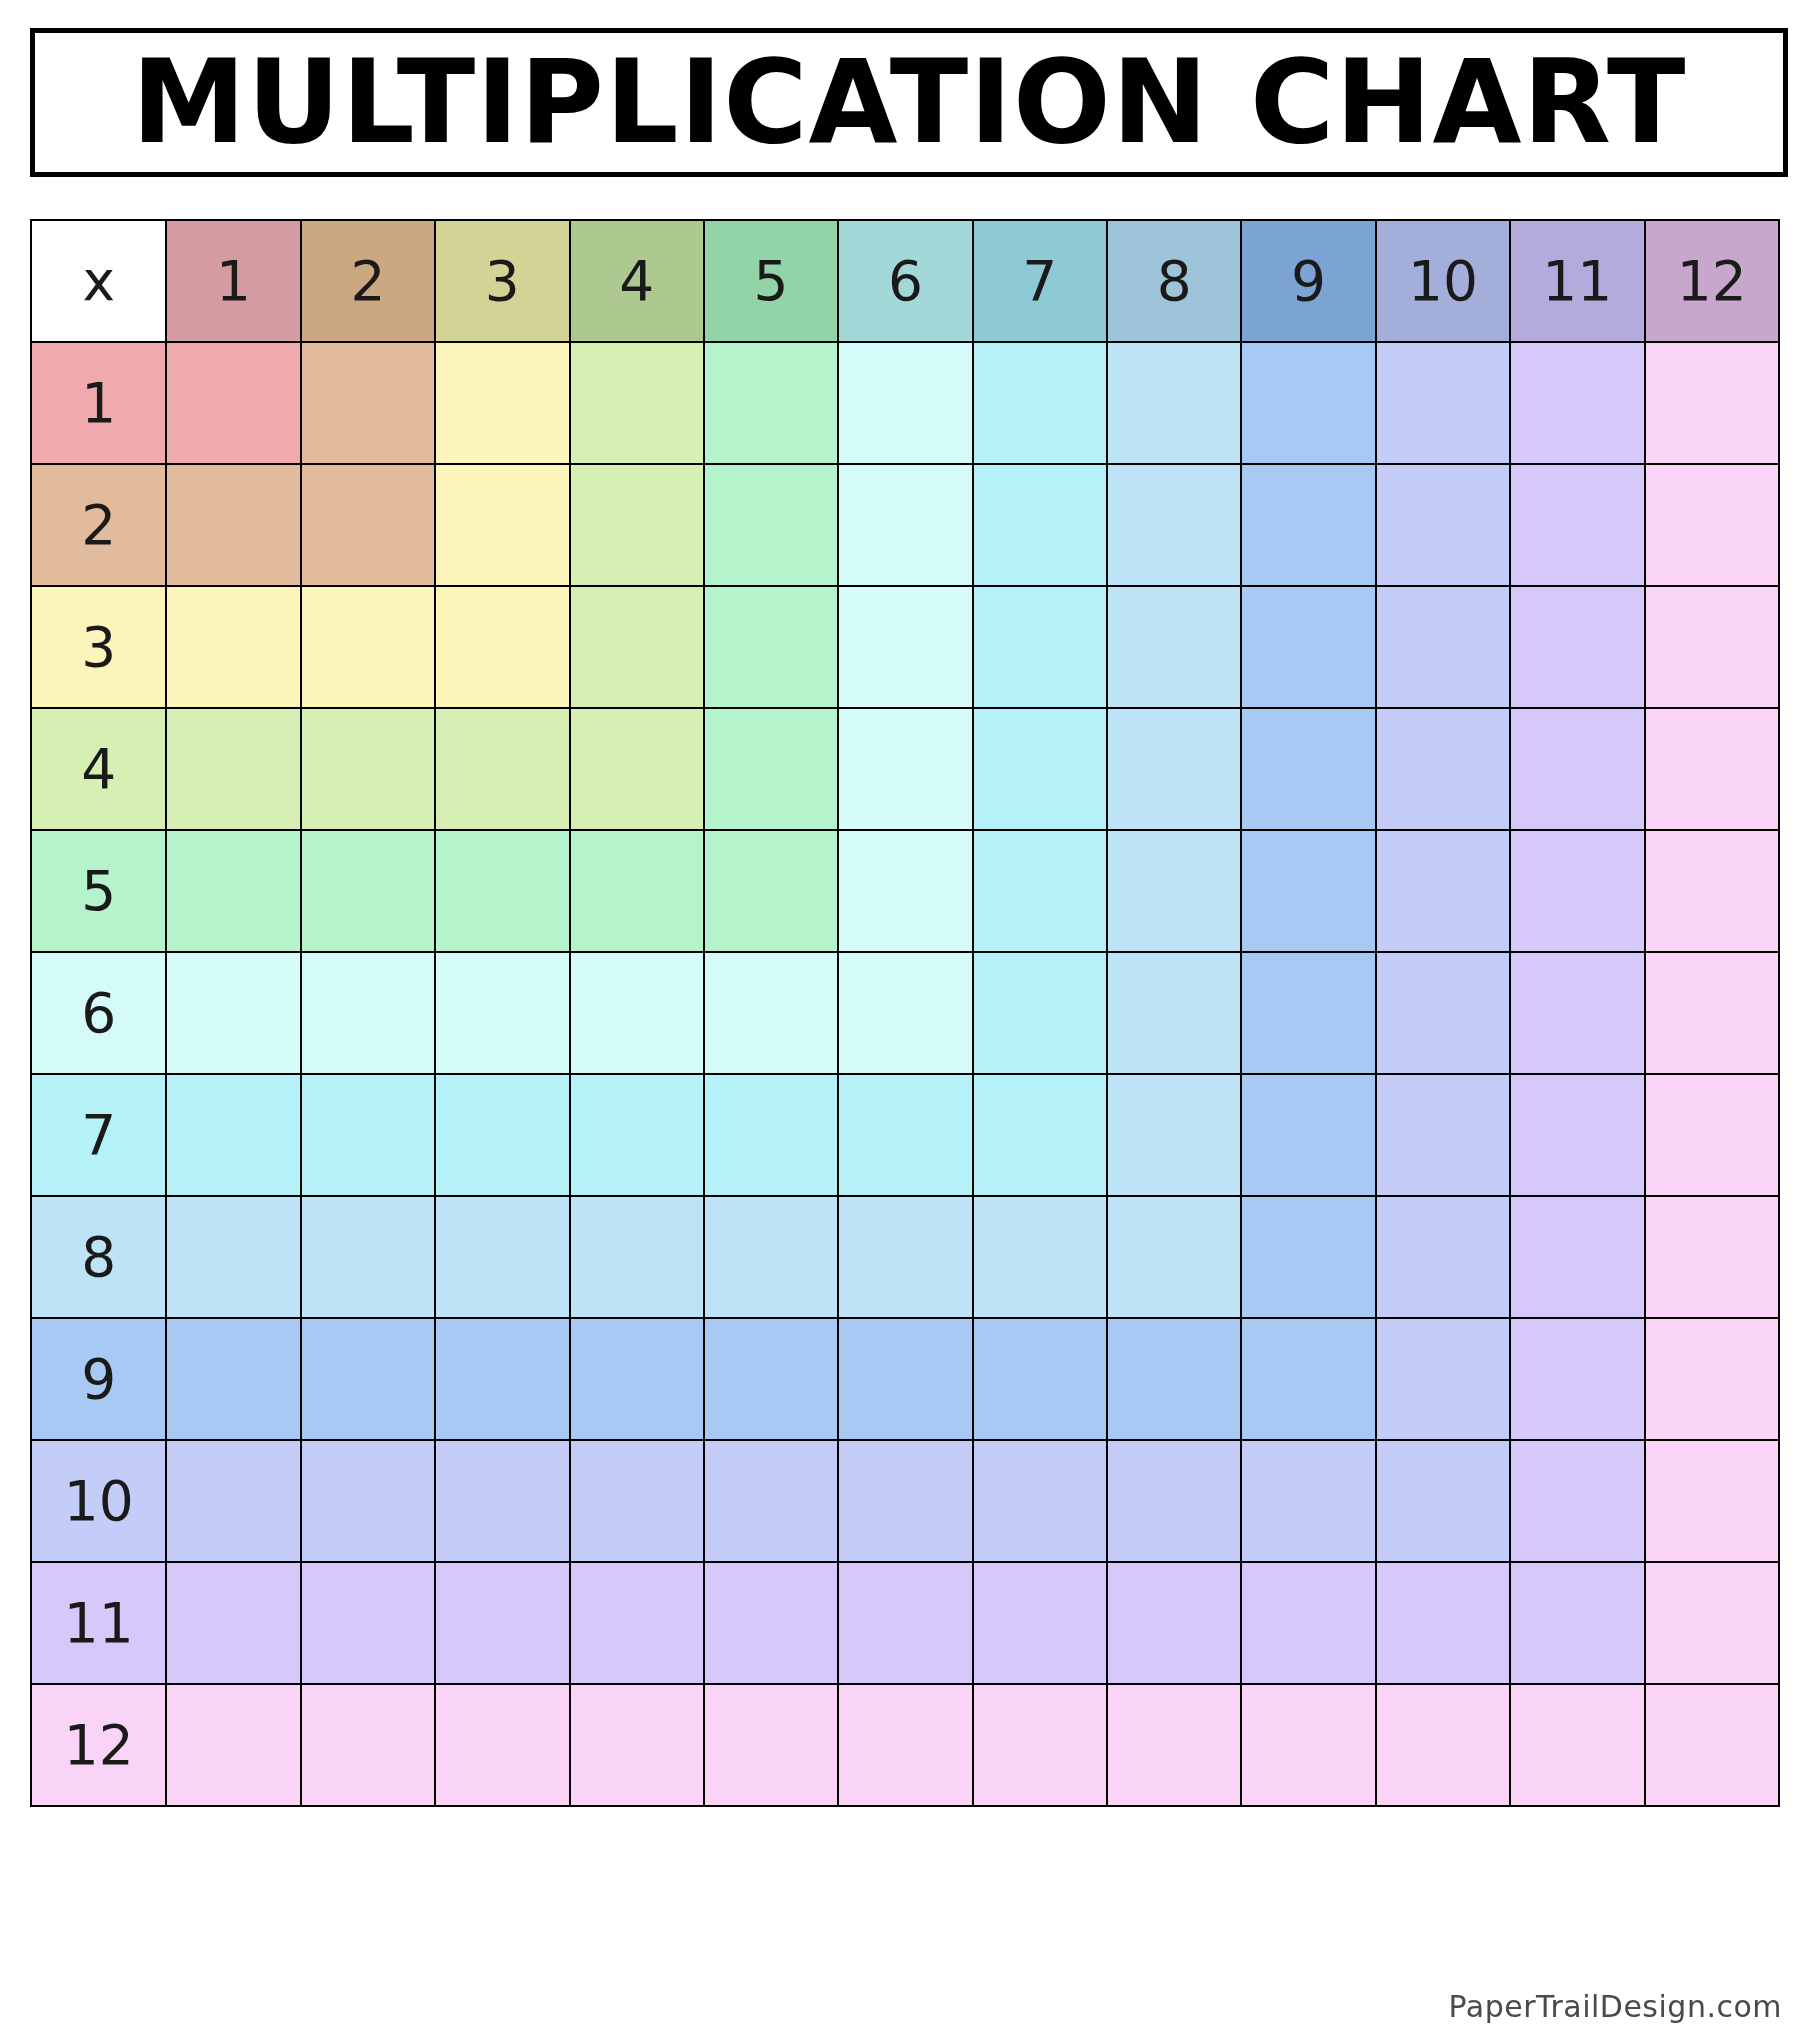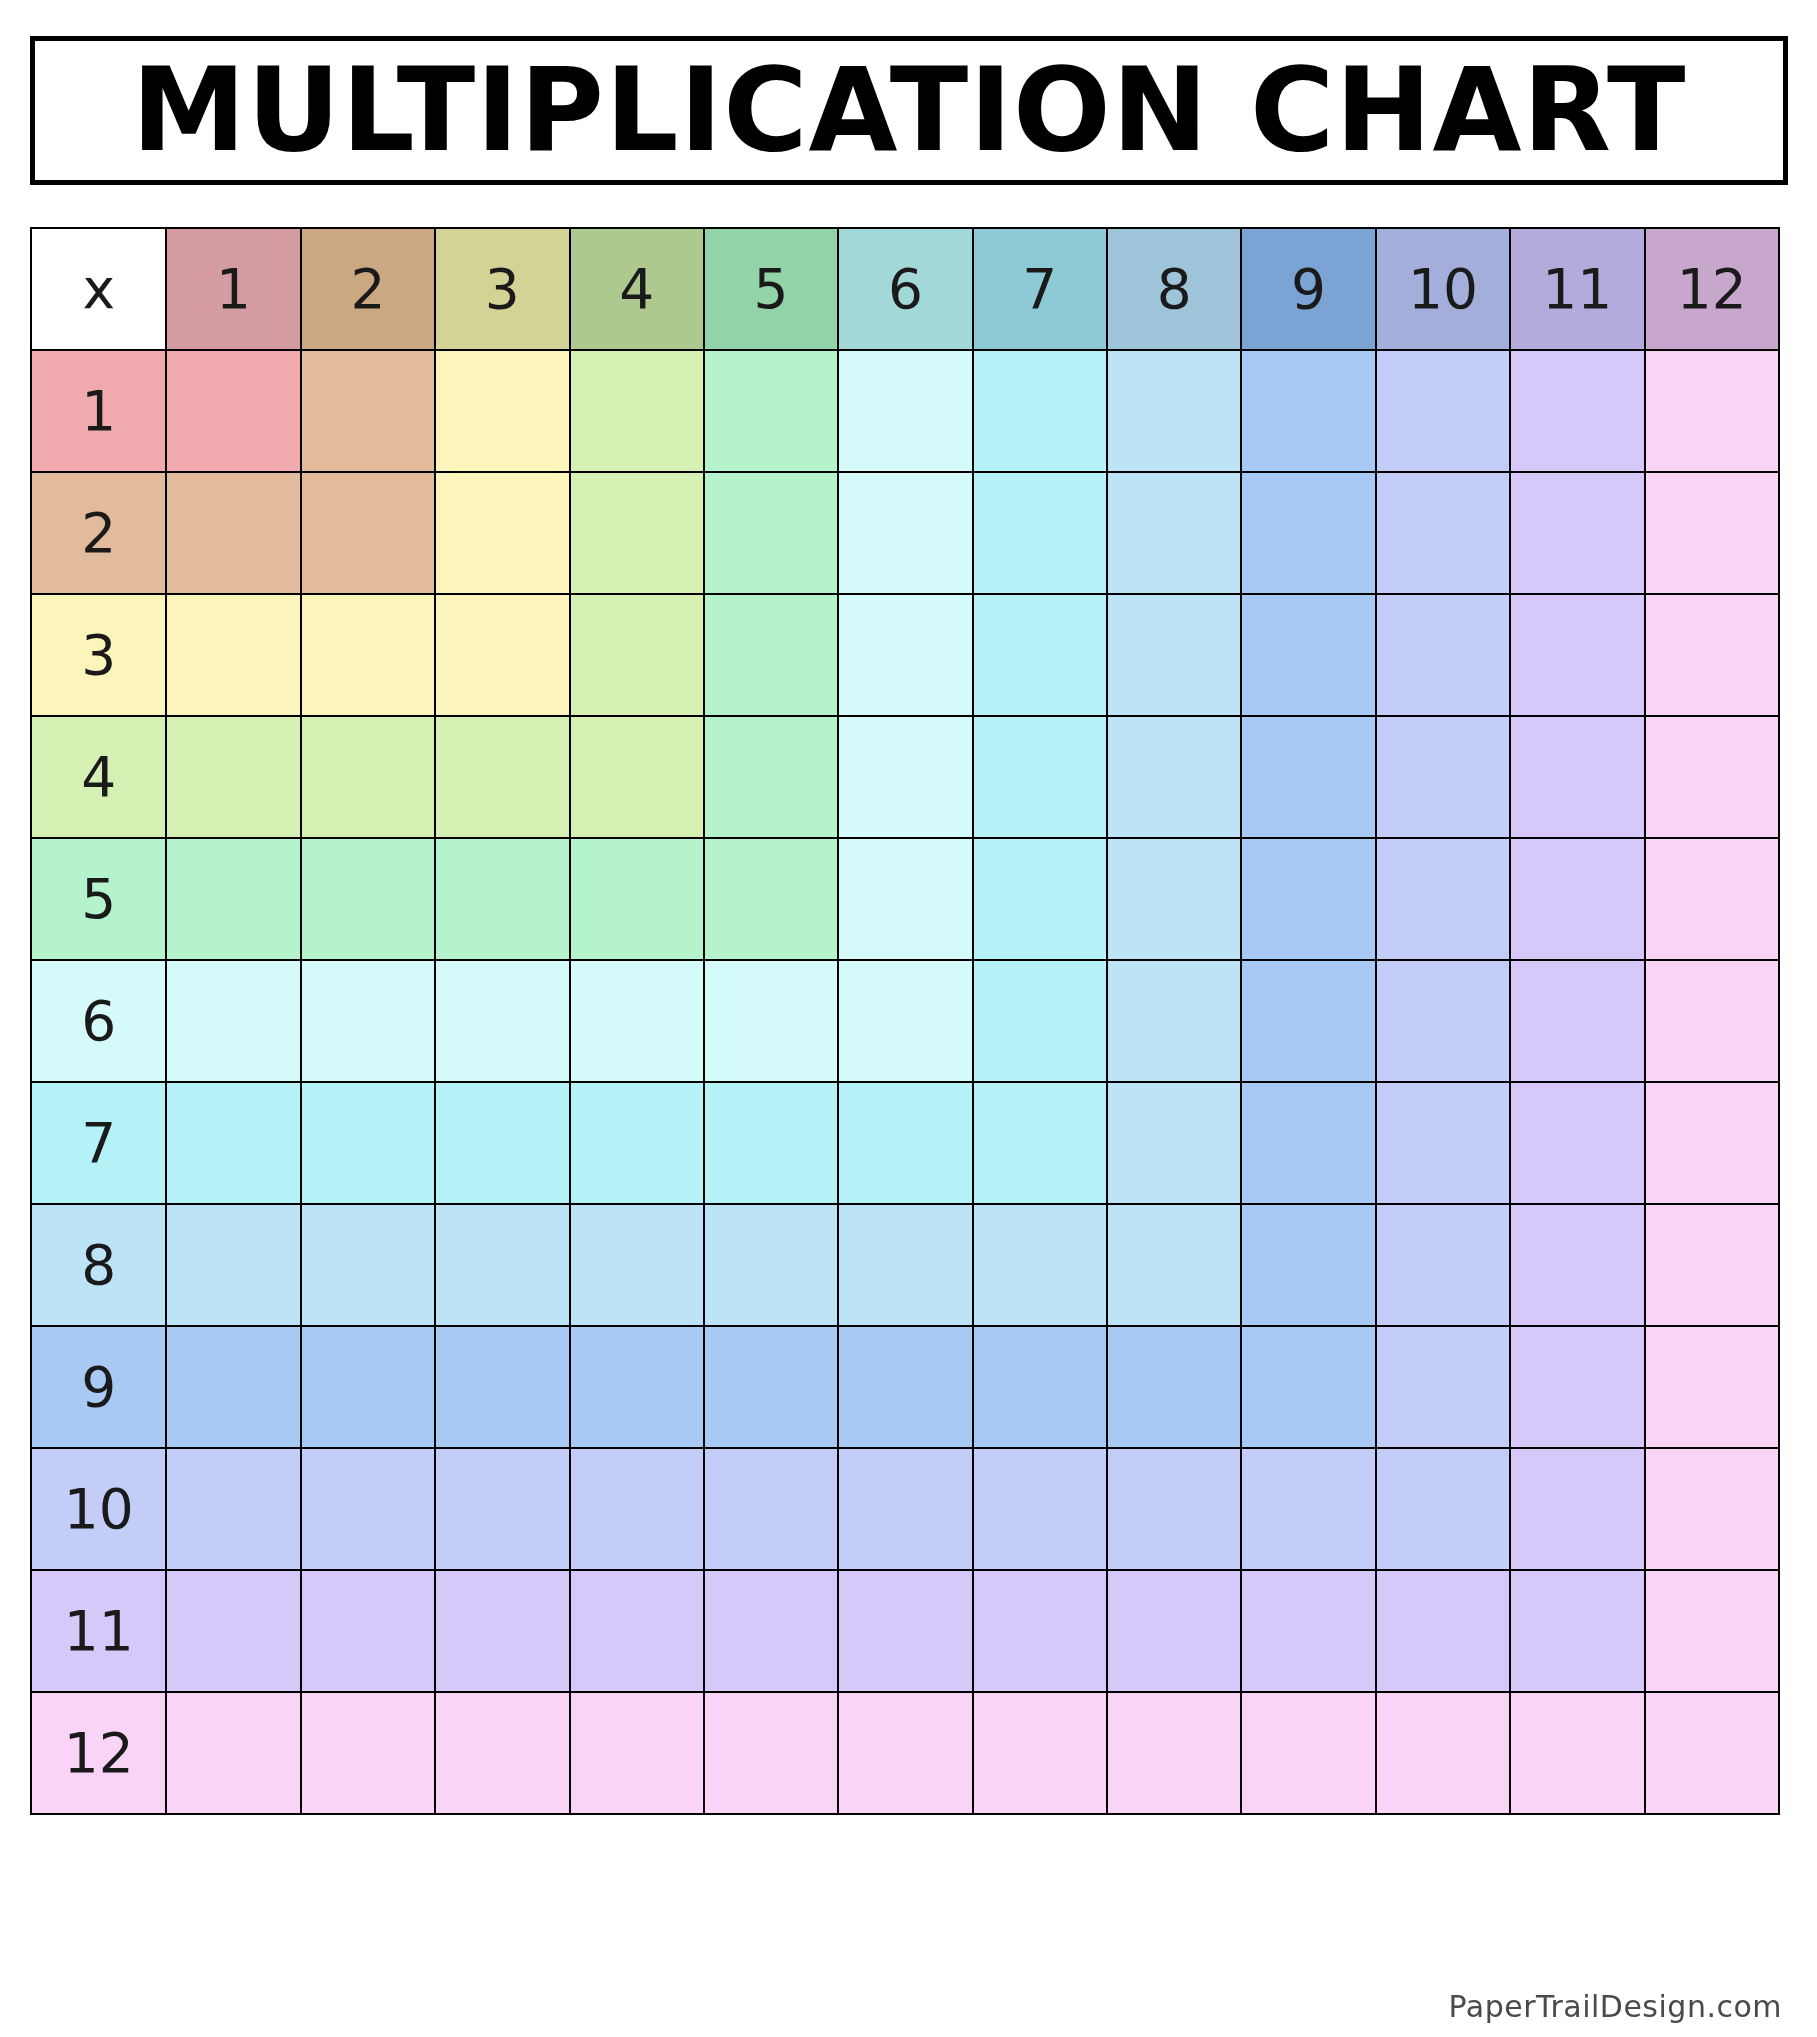--- a/index.html
+++ b/index.html
@@ -22,21 +22,21 @@
   }
 
   
   .title-box {
     border: 5px solid #000000;
     height: 149px;
     display: flex;
     align-items: center;
     justify-content: center;
     box-sizing: border-box;
-    margin: 8px 2px 42px 2px;
+    margin: 0 2px 42px 2px;
   }
   .title-text {
     font-family: "DejaVu Sans", sans-serif;
     font-weight: bold;
     font-size: 115px;
     letter-spacing: 1px;
     line-height: 1;
     color: #000000;
     white-space: nowrap;
   }

